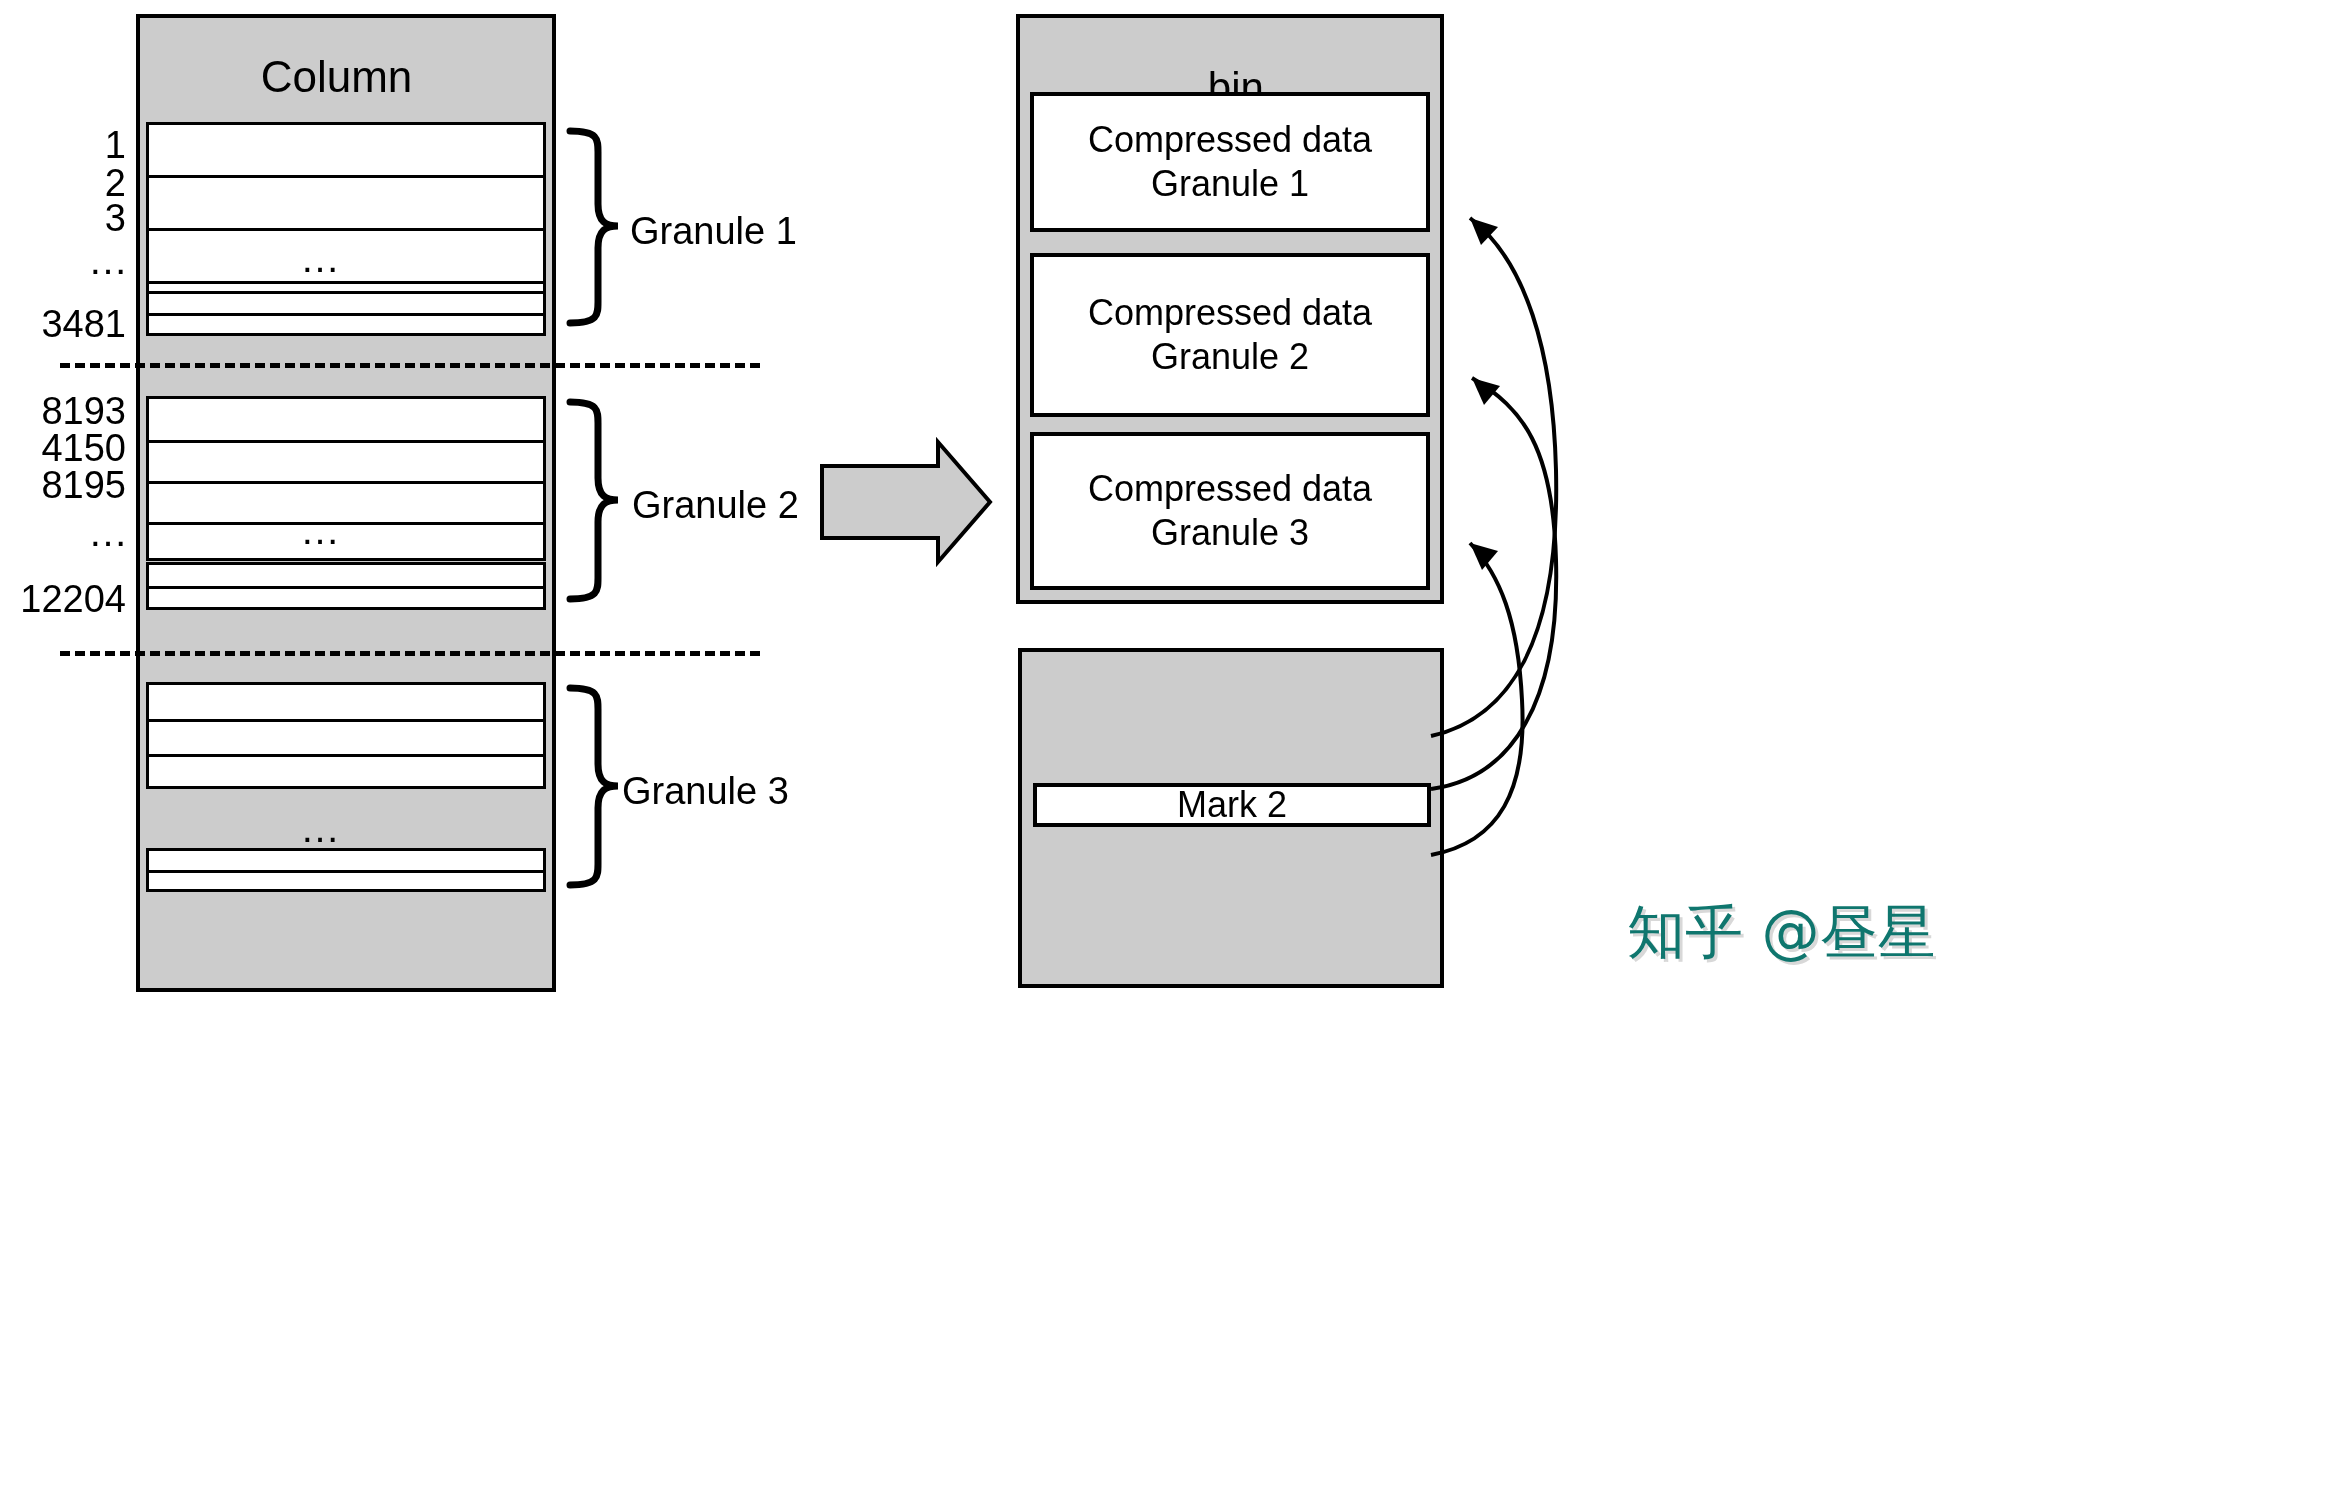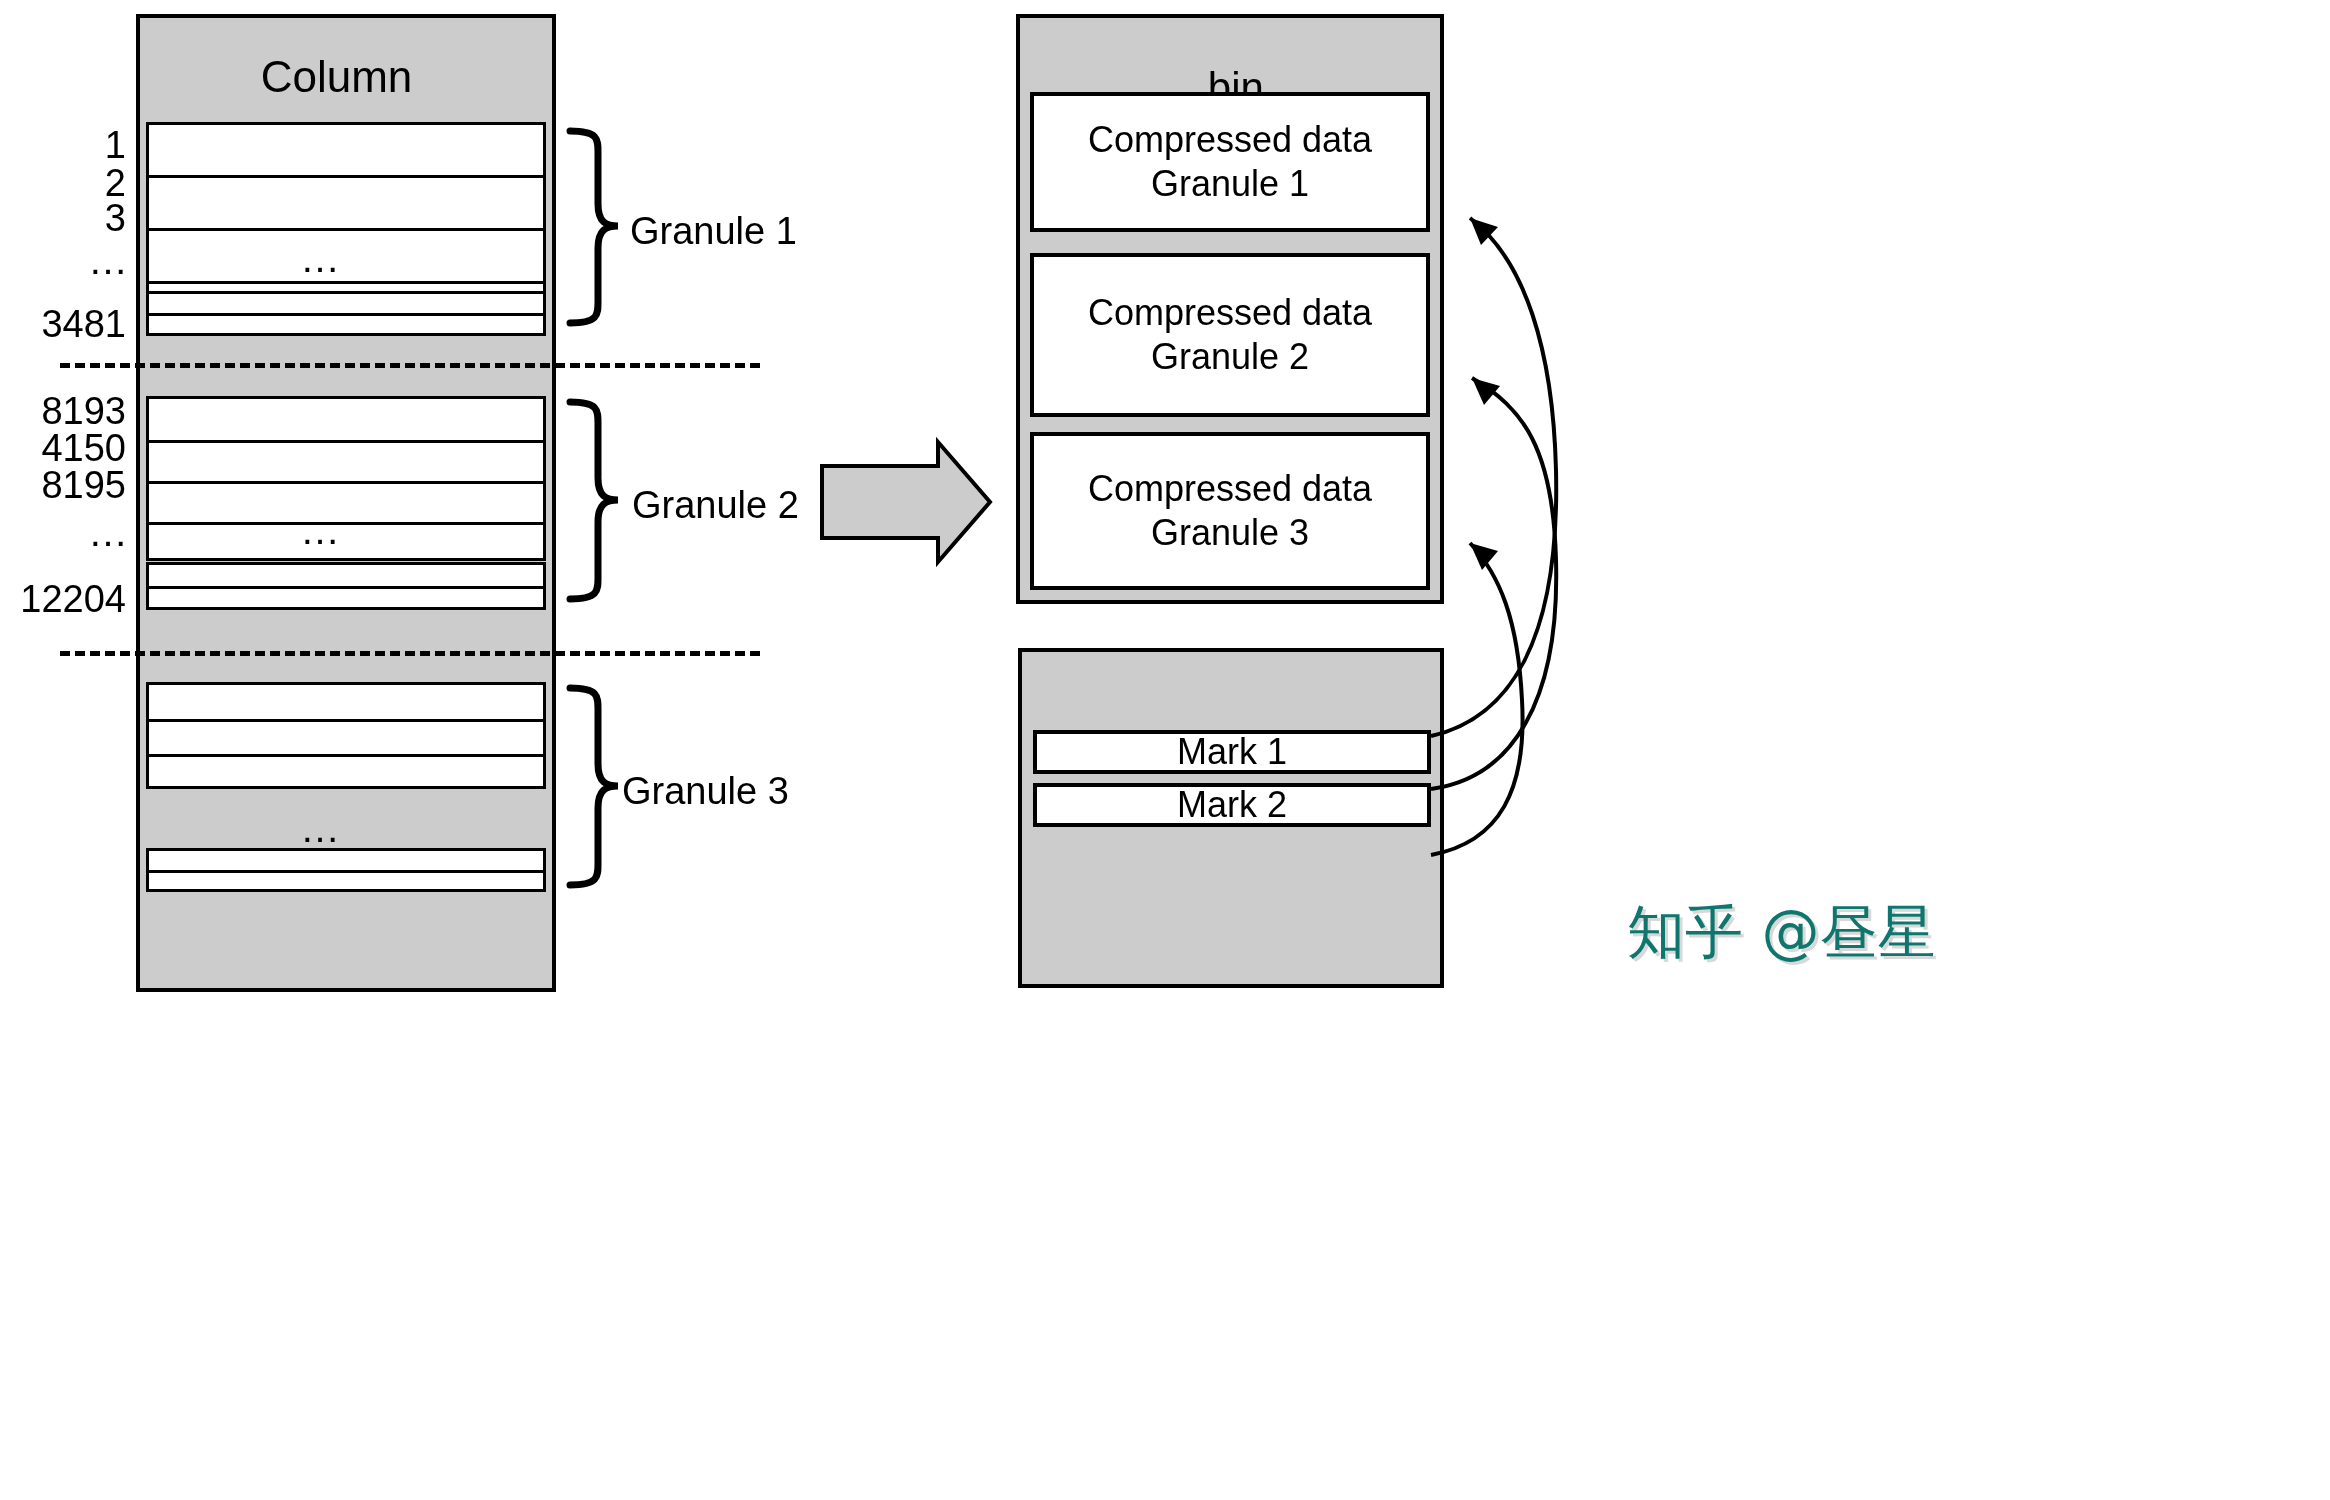--- a/index.html
+++ b/index.html
@@ -222,21 +222,20 @@
   <div class="data-block" style="left:1030px; top:432px; width:400px; height:158px;">
     <span>
       <span>Compressed data</span><br>
       <span>Granule 3</span>
     </span>
   </div>
 
   <div class="abs panel" style="left:1018px; top:648px; width:426px; height:340px;"></div>
 
 
-  <div class="mark-block" style="left:1033px; top:730px; width:398px; height:44px;">Mark 1</div>
   <div class="mark-block" style="left:1033px; top:783px; width:398px; height:44px;">Mark 2</div>
 
   <div class="watermark" style="left:1627px; top:903px;">知乎 @昼星</div>
 
   <svg class="overlay" viewBox="0 0 2330 1500">
 
     <g fill="none" stroke="#000" stroke-width="7" stroke-linecap="round">
       <path d="M 570 131
                C 598 131 598 139 598 152
                L 598 204

